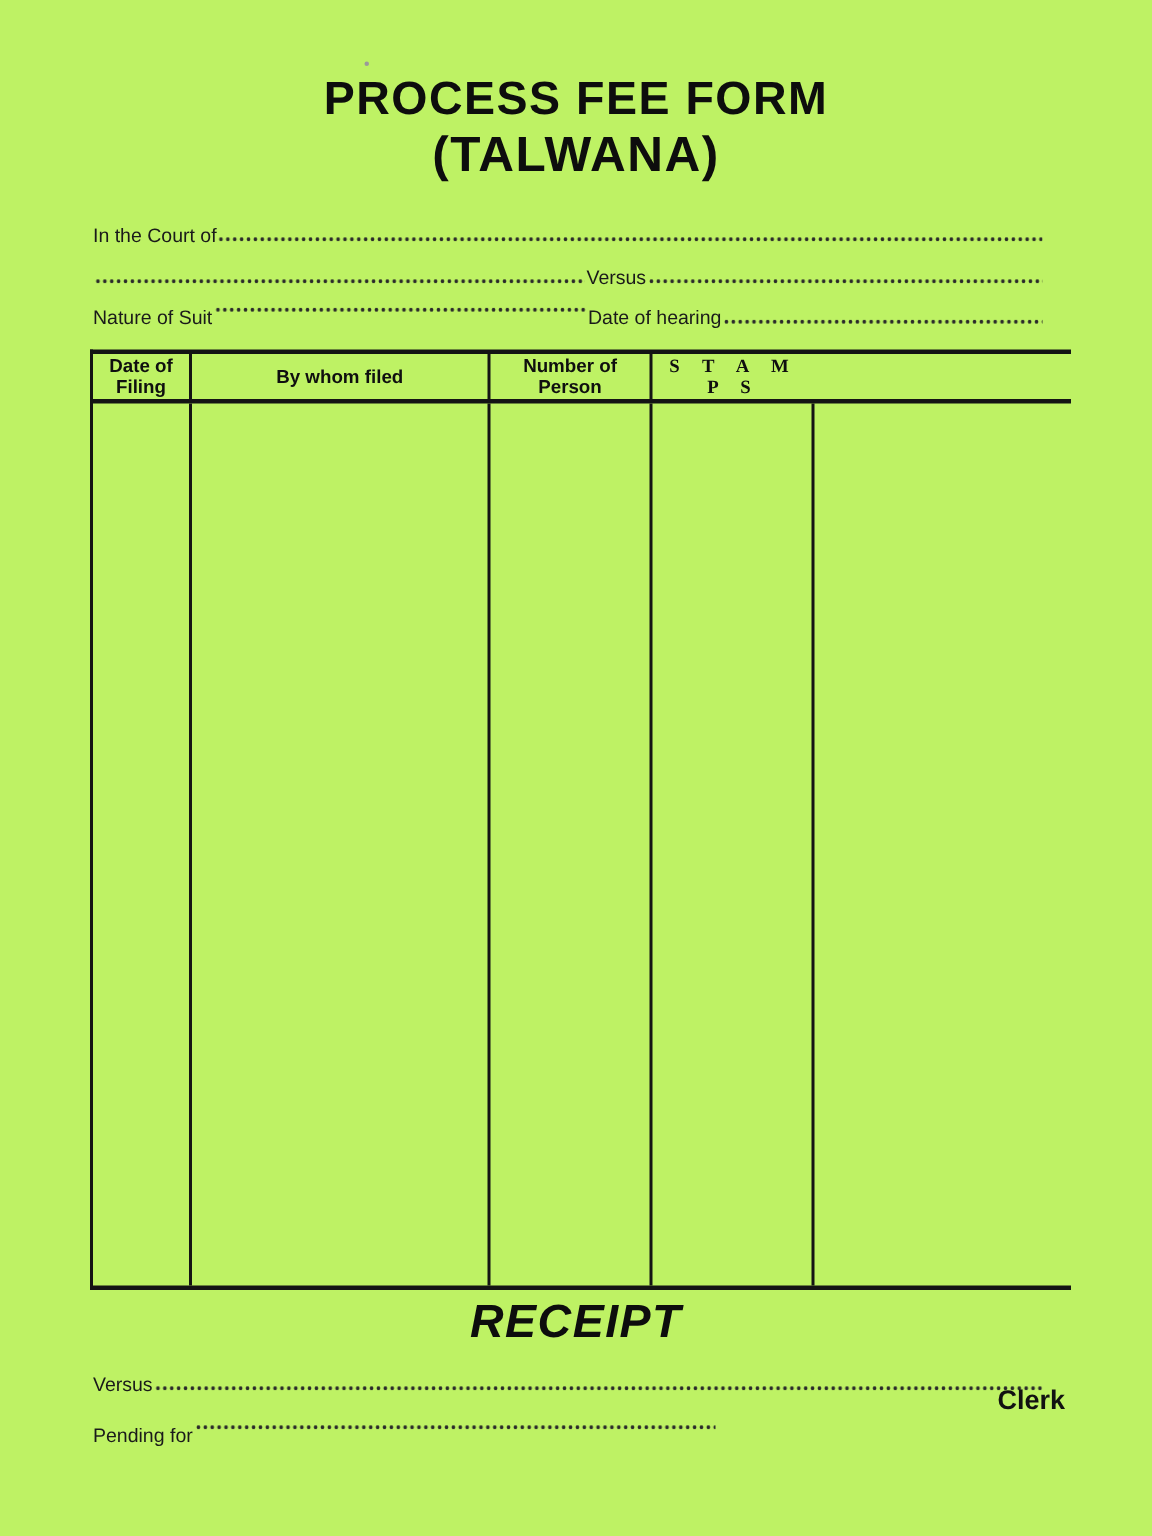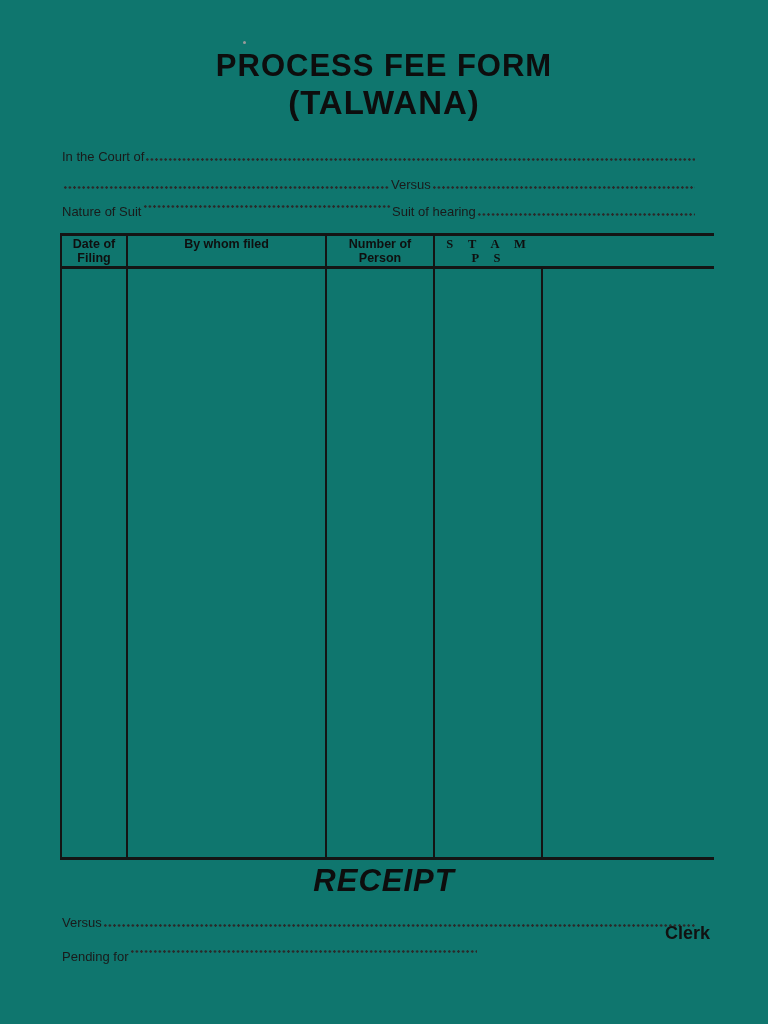--- a/index.html
+++ b/index.html
@@ -1,21 +1,21 @@
 <!DOCTYPE html>
 <html><head>
 <meta charset="utf-8">
 <style>
   * { margin: 0; padding: 0; box-sizing: border-box; }
   html, body { background: #e8e8e8; }
   .page {
     position: relative;
     width: 768px;
     height: 1024px;
-    background: #0f766e;
+    background: #bef264;
     font-family: "Liberation Sans", sans-serif;
     color: #151515;
     overflow: hidden;
     margin: 0 auto;
     padding-left: 43px;
   }
   
   .title-main {
     position: absolute; top: 48px; left: 0; right: 0;
     text-align: center;
@@ -64,21 +64,21 @@
   }
   .thead, .tbody {
     display: grid;
     grid-template-columns: 66px 199px 108px 108px 1fr;
   }
   .thead { border-bottom: 3px solid #141414; }
   .th {
     border-right: 2px solid #141414;
     min-height: 30px;
     display: flex; flex-direction: column;
-    align-items: center; justify-content: flex-start;
+    align-items: center; justify-content: center;
     font-weight: bold; font-size: 12.5px; line-height: 14px;
     text-align: center; color: #0f0f0f;
     padding: 1px 2px;
   }
   .th:last-child { border-right: none; }
   .th .sp { letter-spacing: 6px; font-family: Liberation Serif, serif; }
   .tbody .td {
     border-right: 2px solid #141414;
     height: 588px;
   }
@@ -116,21 +116,21 @@
     <span class="dots" style="flex: 0 0 327px;"></span>
     <span class="lbl">Versus</span>
     <span class="dots"></span>
   </div>
 
   <div class="fline line-nature">
     <span class="seg" style="flex: 0 0 330px;">
       <span class="lbl">Nature of Suit</span>
       <span class="dots"></span>
     </span>
-    <span class="lbl">Suit of hearing</span>
+    <span class="lbl">Date of hearing</span>
     <span class="dots"></span>
   </div>
 
   <div class="ftable">
     <div class="thead">
       <div class="th">
         <span>Date of</span>
         <span>Filing</span>
       </div>
       <div class="th">

